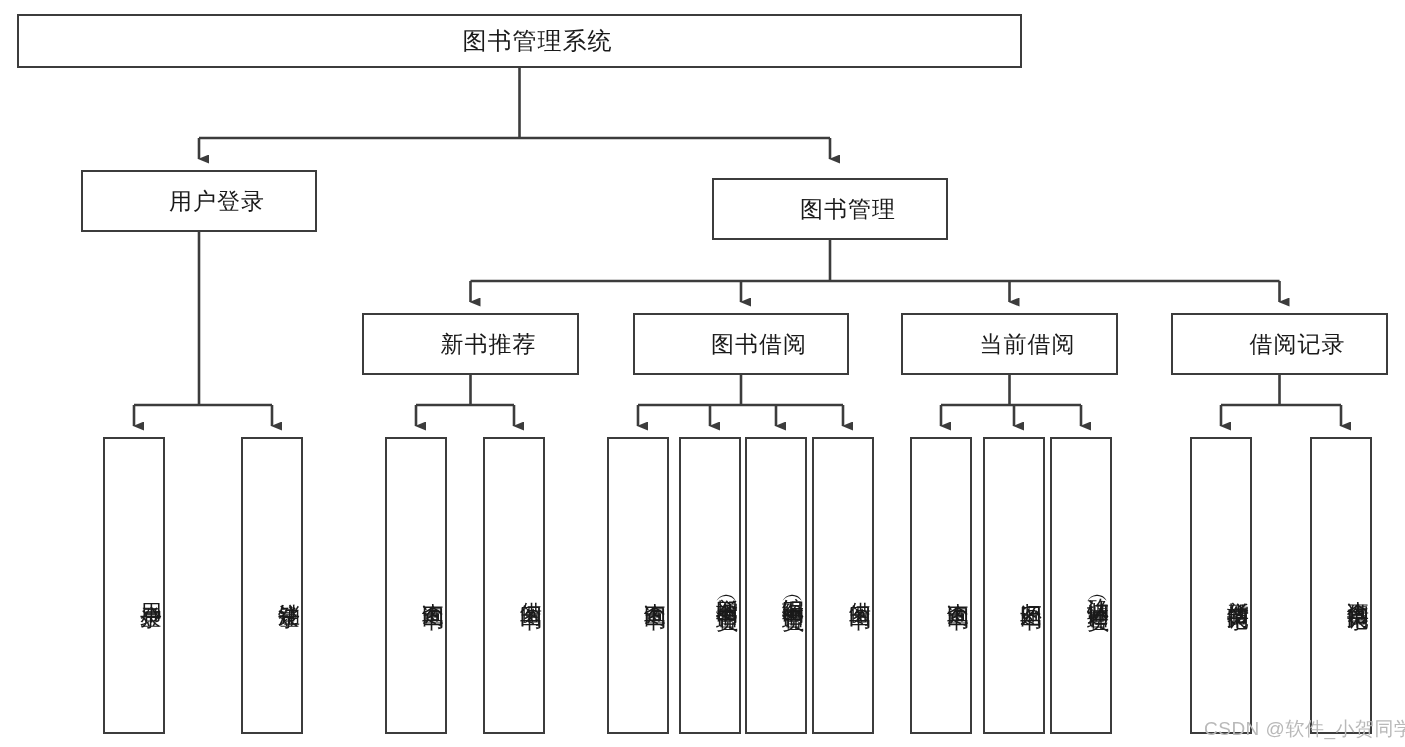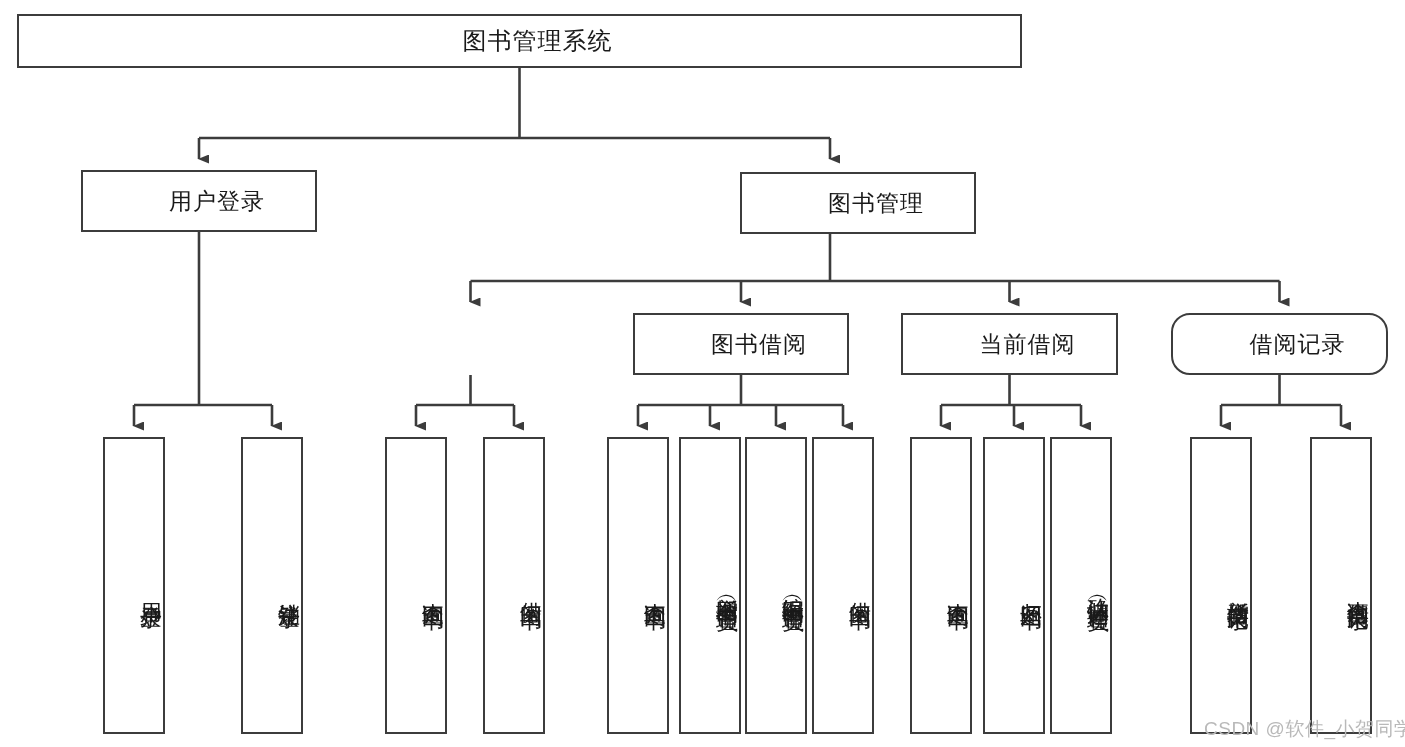--- a/index.html
+++ b/index.html
@@ -116,31 +116,34 @@
       </g>
   </svg>
 
   <div class="node horiz root" style="left: 17px; top: 14px; width: 1005px; height: 54px;">
       <span>图书管理系统</span>
     </div>
 
   <div class="node horiz" style="left: 81px; top: 170px; width: 236px; height: 62px;">
       <span>用户登录</span>
     </div>
-  <div class="node horiz" style="left: 712px; top: 172px; width: 236px; height: 62px; margin-left: 28px;">
+  <div class="node horiz" style="left: 712px; top: 178px; width: 236px; height: 62px;">
       <span>图书管理</span>
     </div>
 
+  <div class="node horiz" style="left: 362px; top: 313px; width: 217px; height: 62px;">
+      <span>新书推荐</span>
+    </div>
   <div class="node horiz" style="left: 633px; top: 313px; width: 216px; height: 62px; justify-content: center;">
       <span>图书借阅</span>
     </div>
   <div class="node horiz" style="left: 901px; top: 313px; width: 217px; height: 62px; text-align: center;">
       <span>当前借阅</span>
     </div>
-  <div class="node horiz" style="left: 1171px; top: 313px; width: 217px; height: 62px; border-radius: 19px;">
+  <div class="node horiz" style="left: 1171px; top: 313px; width: 217px; height: 62px;">
       <span>借阅记录</span>
     </div>
 
   <div class="node vert" style="left: 103px; top: 437px; width: 62px; height: 297px;">
     <span class="vlabel">用户登录</span>
     </div>
   <div class="node vert" style="left: 241px; top: 437px; width: 62px; height: 297px;">
     <span class="vlabel">注销登录</span>
     </div>
 

